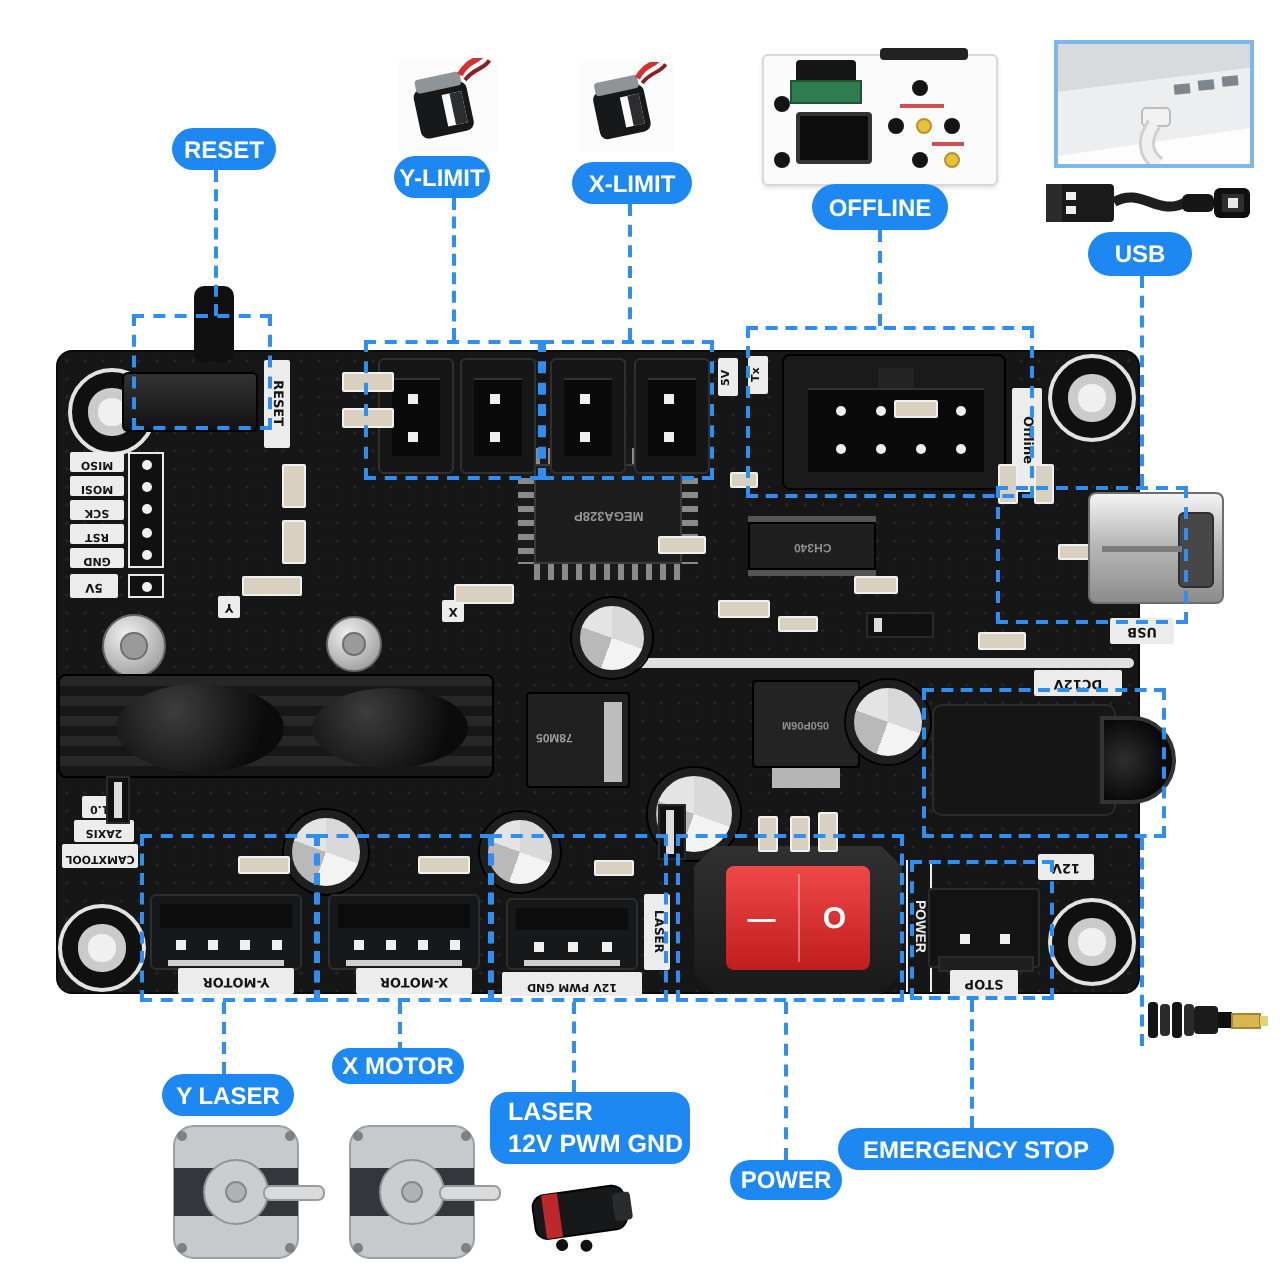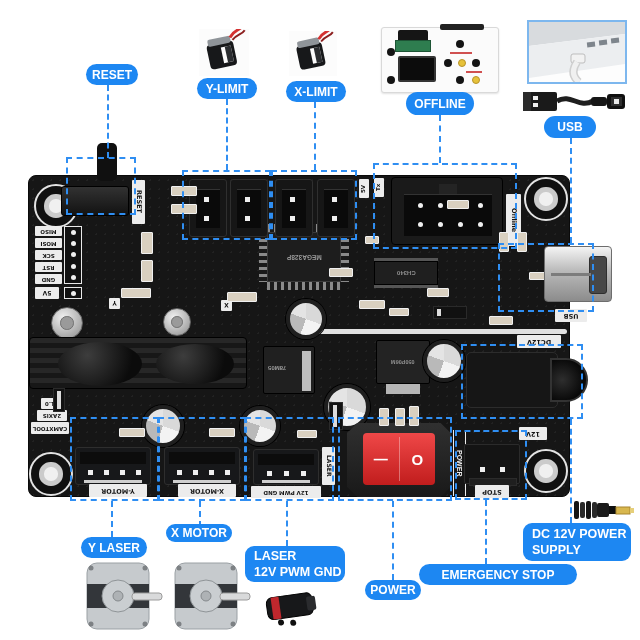--- a/index.html
+++ b/index.html
@@ -115,21 +115,21 @@
       <rect x="70" y="9" width="16" height="9" rx="3" fill="#161616"></rect>
       <rect x="86" y="6" width="18" height="15" rx="3" fill="#101010"></rect>
       <rect x="90" y="9" width="11" height="9" fill="#2e2e2e"></rect>
       <rect x="93" y="11" width="5" height="5" fill="#e8e8e8"></rect>
     </svg>
   </div>
 
   <div class="badge" style="left:86px;top:64px;width:52px;height:21px">
       <span>RESET</span>
     </div>
-  <div class="badge" style="left:197px;top:78px;width:60px;height:21px">
+  <div class="badge" style="left:197px;top:78px;width:48px;height:21px">
       <span>Y-LIMIT</span>
     </div>
   <div class="badge" style="left:286px;top:81px;width:60px;height:21px">
       <span>X-LIMIT</span>
     </div>
   <div class="badge" style="left:406px;top:92px;width:68px;height:23px">
       <span>OFFLINE</span>
     </div>
   <div class="badge" style="left:544px;top:116px;width:52px;height:22px">
       <span>USB</span>
@@ -467,21 +467,17 @@
   <div class="badge" style="left:166px;top:524px;width:66px;height:18px">
       <span>X MOTOR</span>
     </div>
   <div class="badge block" style="left:245px;top:546px;width:100px;height:36px">
     <span>LASER</span>
     <span>12V PWM GND</span>
   </div>
   <div class="badge" style="left:365px;top:580px;width:56px;height:20px">
       <span>POWER</span>
     </div>
-  <div class="badge" style="left:419px;top:564px;width:158px;height:21px">
+  <div class="badge" style="left:419px;top:564px;width:138px;height:21px">
       <span>EMERGENCY STOP</span>
     </div>
-  <div class="badge block" style="left:523px;top:523px;width:108px;height:38px">
-    <span>DC 12V POWER</span>
-    <span>SUPPLY</span>
-  </div>
 
 </div>
 
 </body></html>

